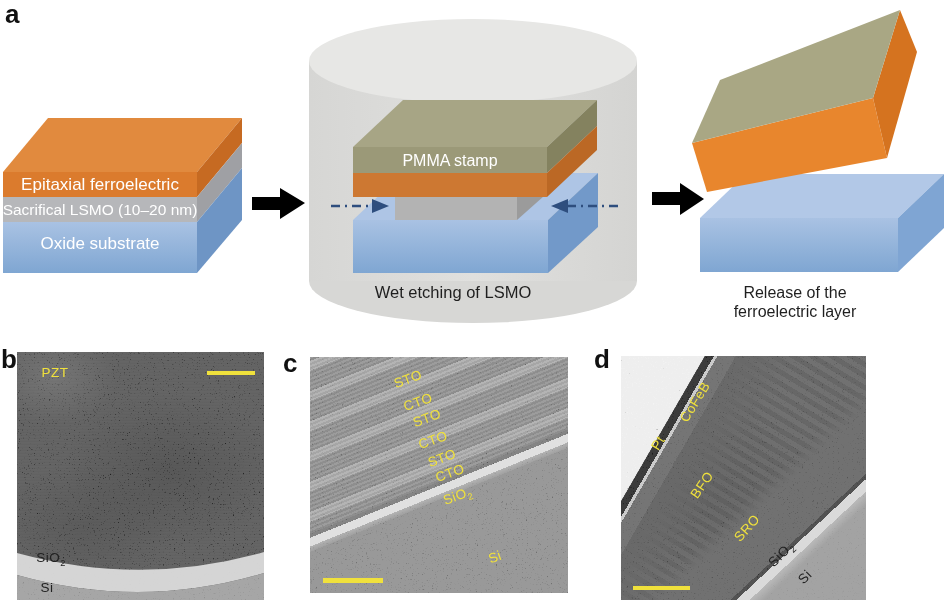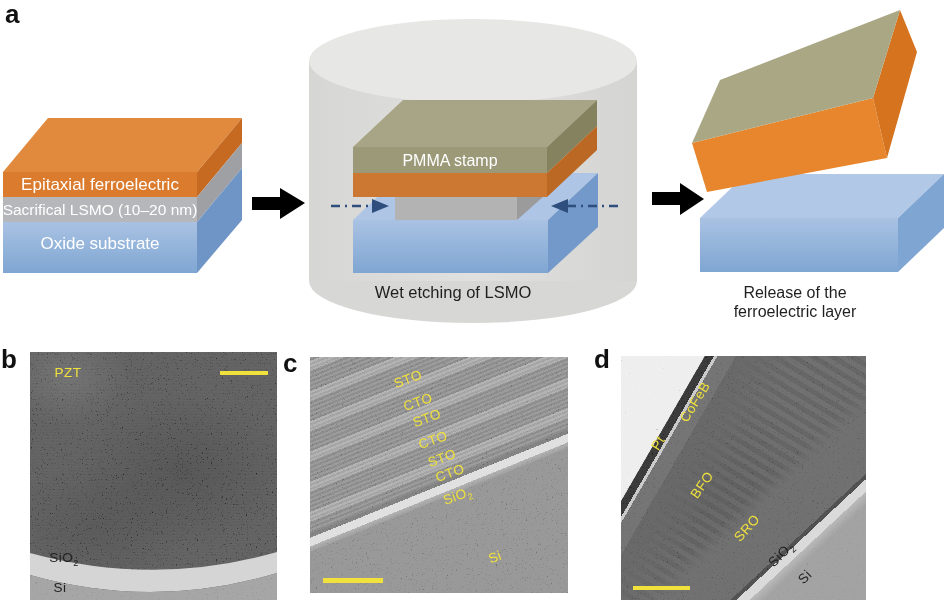--- a/index.html
+++ b/index.html
@@ -140,21 +140,21 @@
         <feColorMatrix type="matrix" values="0 0 0 0 0  0 0 0 0 0  0 0 0 0 0  -4 -4 -4 4.0 0"></feColorMatrix>
       </filter>
     </defs>
   </svg>
 
   <div class="panel-letter" style="left:5px;top:1px">a</div>
   <div class="panel-letter" style="left:1px;top:346px">b</div>
   <div class="panel-letter" style="left:283px;top:350px">c</div>
   <div class="panel-letter" style="left:594px;top:346px">d</div>
 
-  <div class="tem" style="left:30px;top:352px;width:247px;height:248px">
+  <div class="tem" style="left:17px;top:352px;width:247px;height:248px">
     <div class="b-base"></div>
     <svg class="noise" viewBox="0 0 247 248" preserveAspectRatio="none">
       <path d="M0,201 Q124,235 247,200 L247,221 Q124,258 0,223 Z" fill="#d2d2d2"></path>
       <path d="M0,223 Q124,258 247,221 L247,248 L0,248 Z" fill="#8d8d8d"></path>
     </svg>
     <svg class="noise">
       <rect width="100%" height="100%" filter="url(#grain)" opacity="0.32"></rect>
       <rect width="100%" height="100%" filter="url(#grainD)" opacity="0.28"></rect>
     </svg>
     <span class="lbl" style="left:38px;top:20px">PZT</span>

